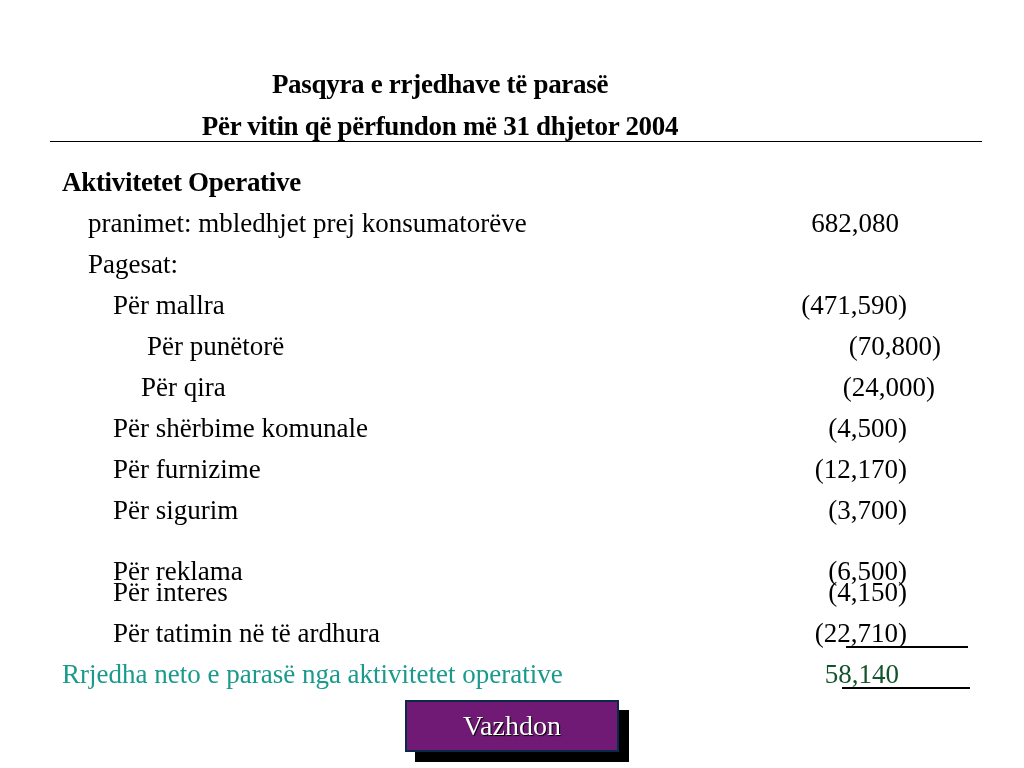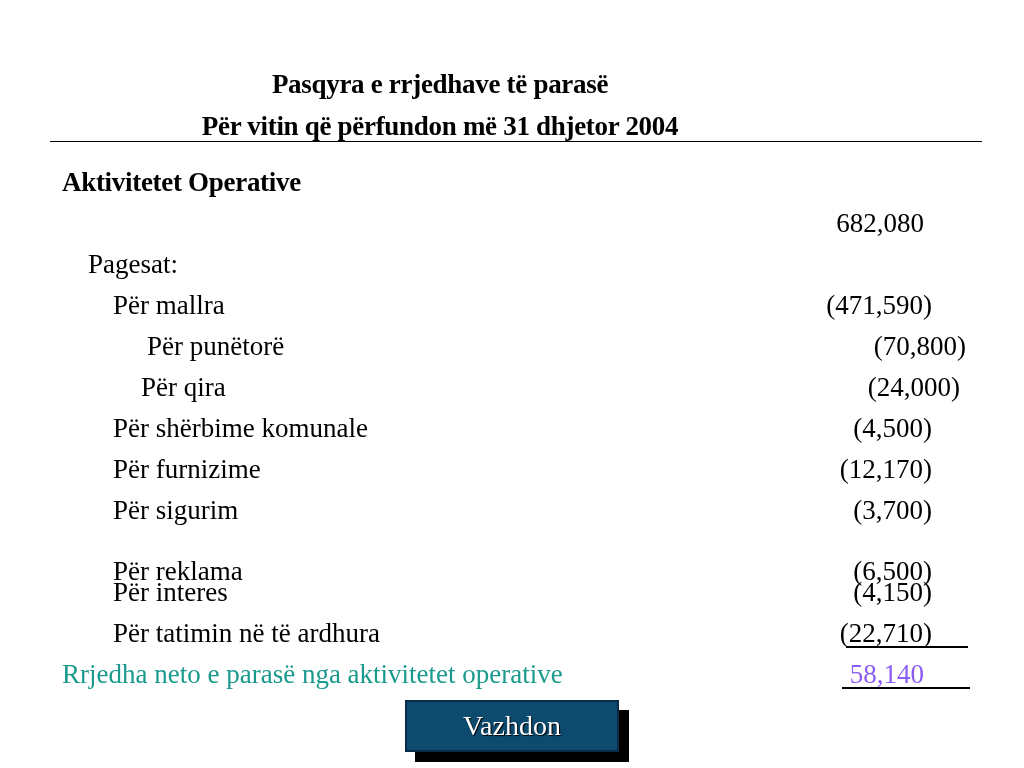--- a/index.html
+++ b/index.html
@@ -35,21 +35,20 @@
       height: 1px;
       background: #000;
     }
     .row {
       position: absolute;
       left: 0;
       width: 952px;
       height: 40px;
       font-size: 27px;
       line-height: 40px;
-      padding-left: 25px;
     }
     .row .label {
       position: absolute;
       white-space: nowrap;
     }
     .row .amount {
       position: absolute;
       right: 45px;
       white-space: nowrap;
       text-align: right;
@@ -87,21 +86,21 @@
       width: 214px;
       height: 52px;
       background: #000;
     }
     .continue-button {
       position: absolute;
       left: 0;
       top: 0;
       width: 210px;
       height: 48px;
-      background: #0c4a6e;
+      background: #701a75;
       border: 2px solid #0b2a4a;
       color: #ffffff;
       font-family: "Liberation Serif", "DejaVu Serif", serif;
       font-size: 28px;
       line-height: 48px;
       text-align: center;
       cursor: pointer;
       text-shadow: 1px 1px 1px #000;
     }
   </style>
@@ -114,20 +113,21 @@
   <div class="title title-2">Për vitin që përfundon më 31 dhjetor 2004</div>
   <div class="rule"></div>
 
   <div>
 
     <div class="row" style="top:162px;">
       <span class="label lvl0 heading">Aktivitetet Operative</span>
     </div>
 
     <div class="row" style="top:203px;">
+      <span class="label lvl1">pranimet: mbledhjet prej konsumatorëve</span>
       <span class="amount noparen">682,080</span>
     </div>
 
     <div class="row" style="top:244px;">
       <span class="label lvl1">Pagesat:</span>
     </div>
 
     <div class="row" style="top:285px;">
       <span class="label lvl2">Për mallra</span>
       <span class="amount">(471,590)</span>
@@ -161,21 +161,21 @@
       <span class="amount">(4,150)</span>
     </div>
     <div class="row" style="top:613px;">
       <span class="label lvl2">Për tatimin në të ardhura</span>
       <span class="amount">(22,710)</span>
     </div>
     <div class="ul-line" style="left:846px; top:646px; width:122px;"></div>
 
     <div class="row teal" style="top:654px;">
       <span class="label lvl0">Rrjedha neto e parasë nga aktivitetet operative</span>
-      <span class="amount noparen" style="color:#8b5cf6;">58,140</span>
+      <span class="amount noparen" style="color:#14532d;">58,140</span>
     </div>
     <div class="ul-line" style="left:842px; top:687px; width:128px;"></div>
   </div>
 
   <div class="continue-wrap">
     <div class="continue-shadow"></div>
     <div class="continue-button">Vazhdon</div>
   </div>
 
 </div>

